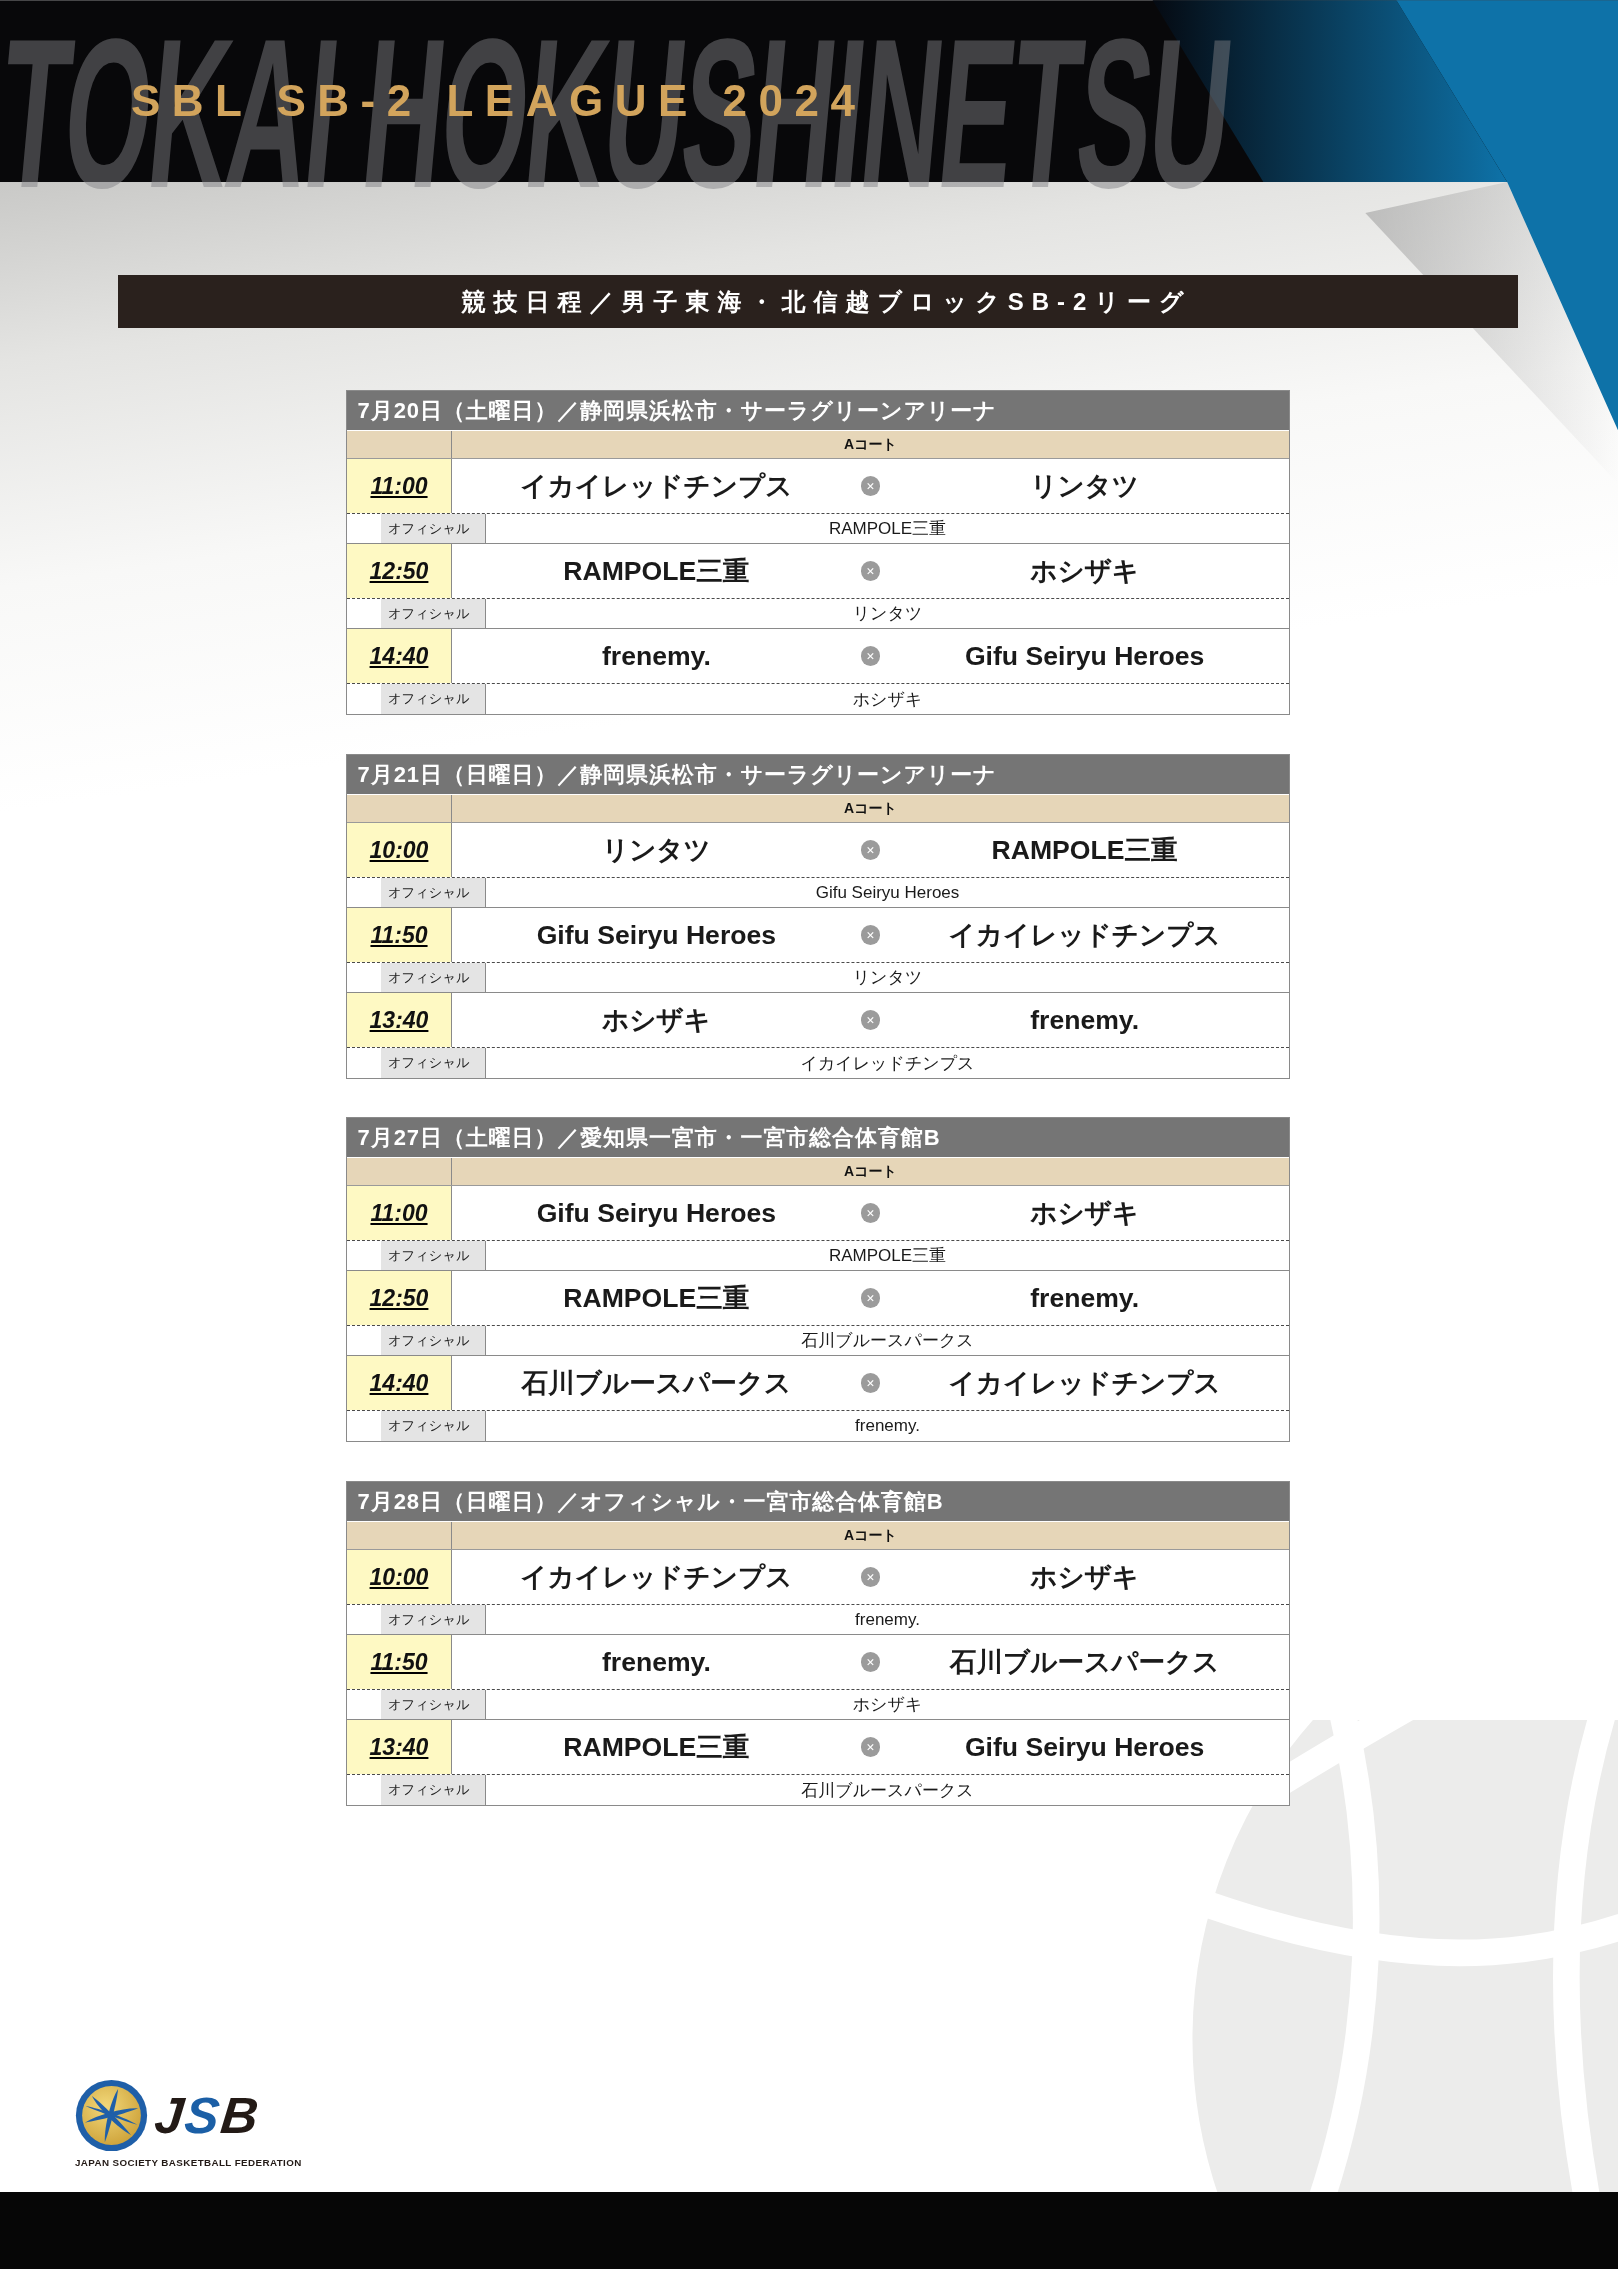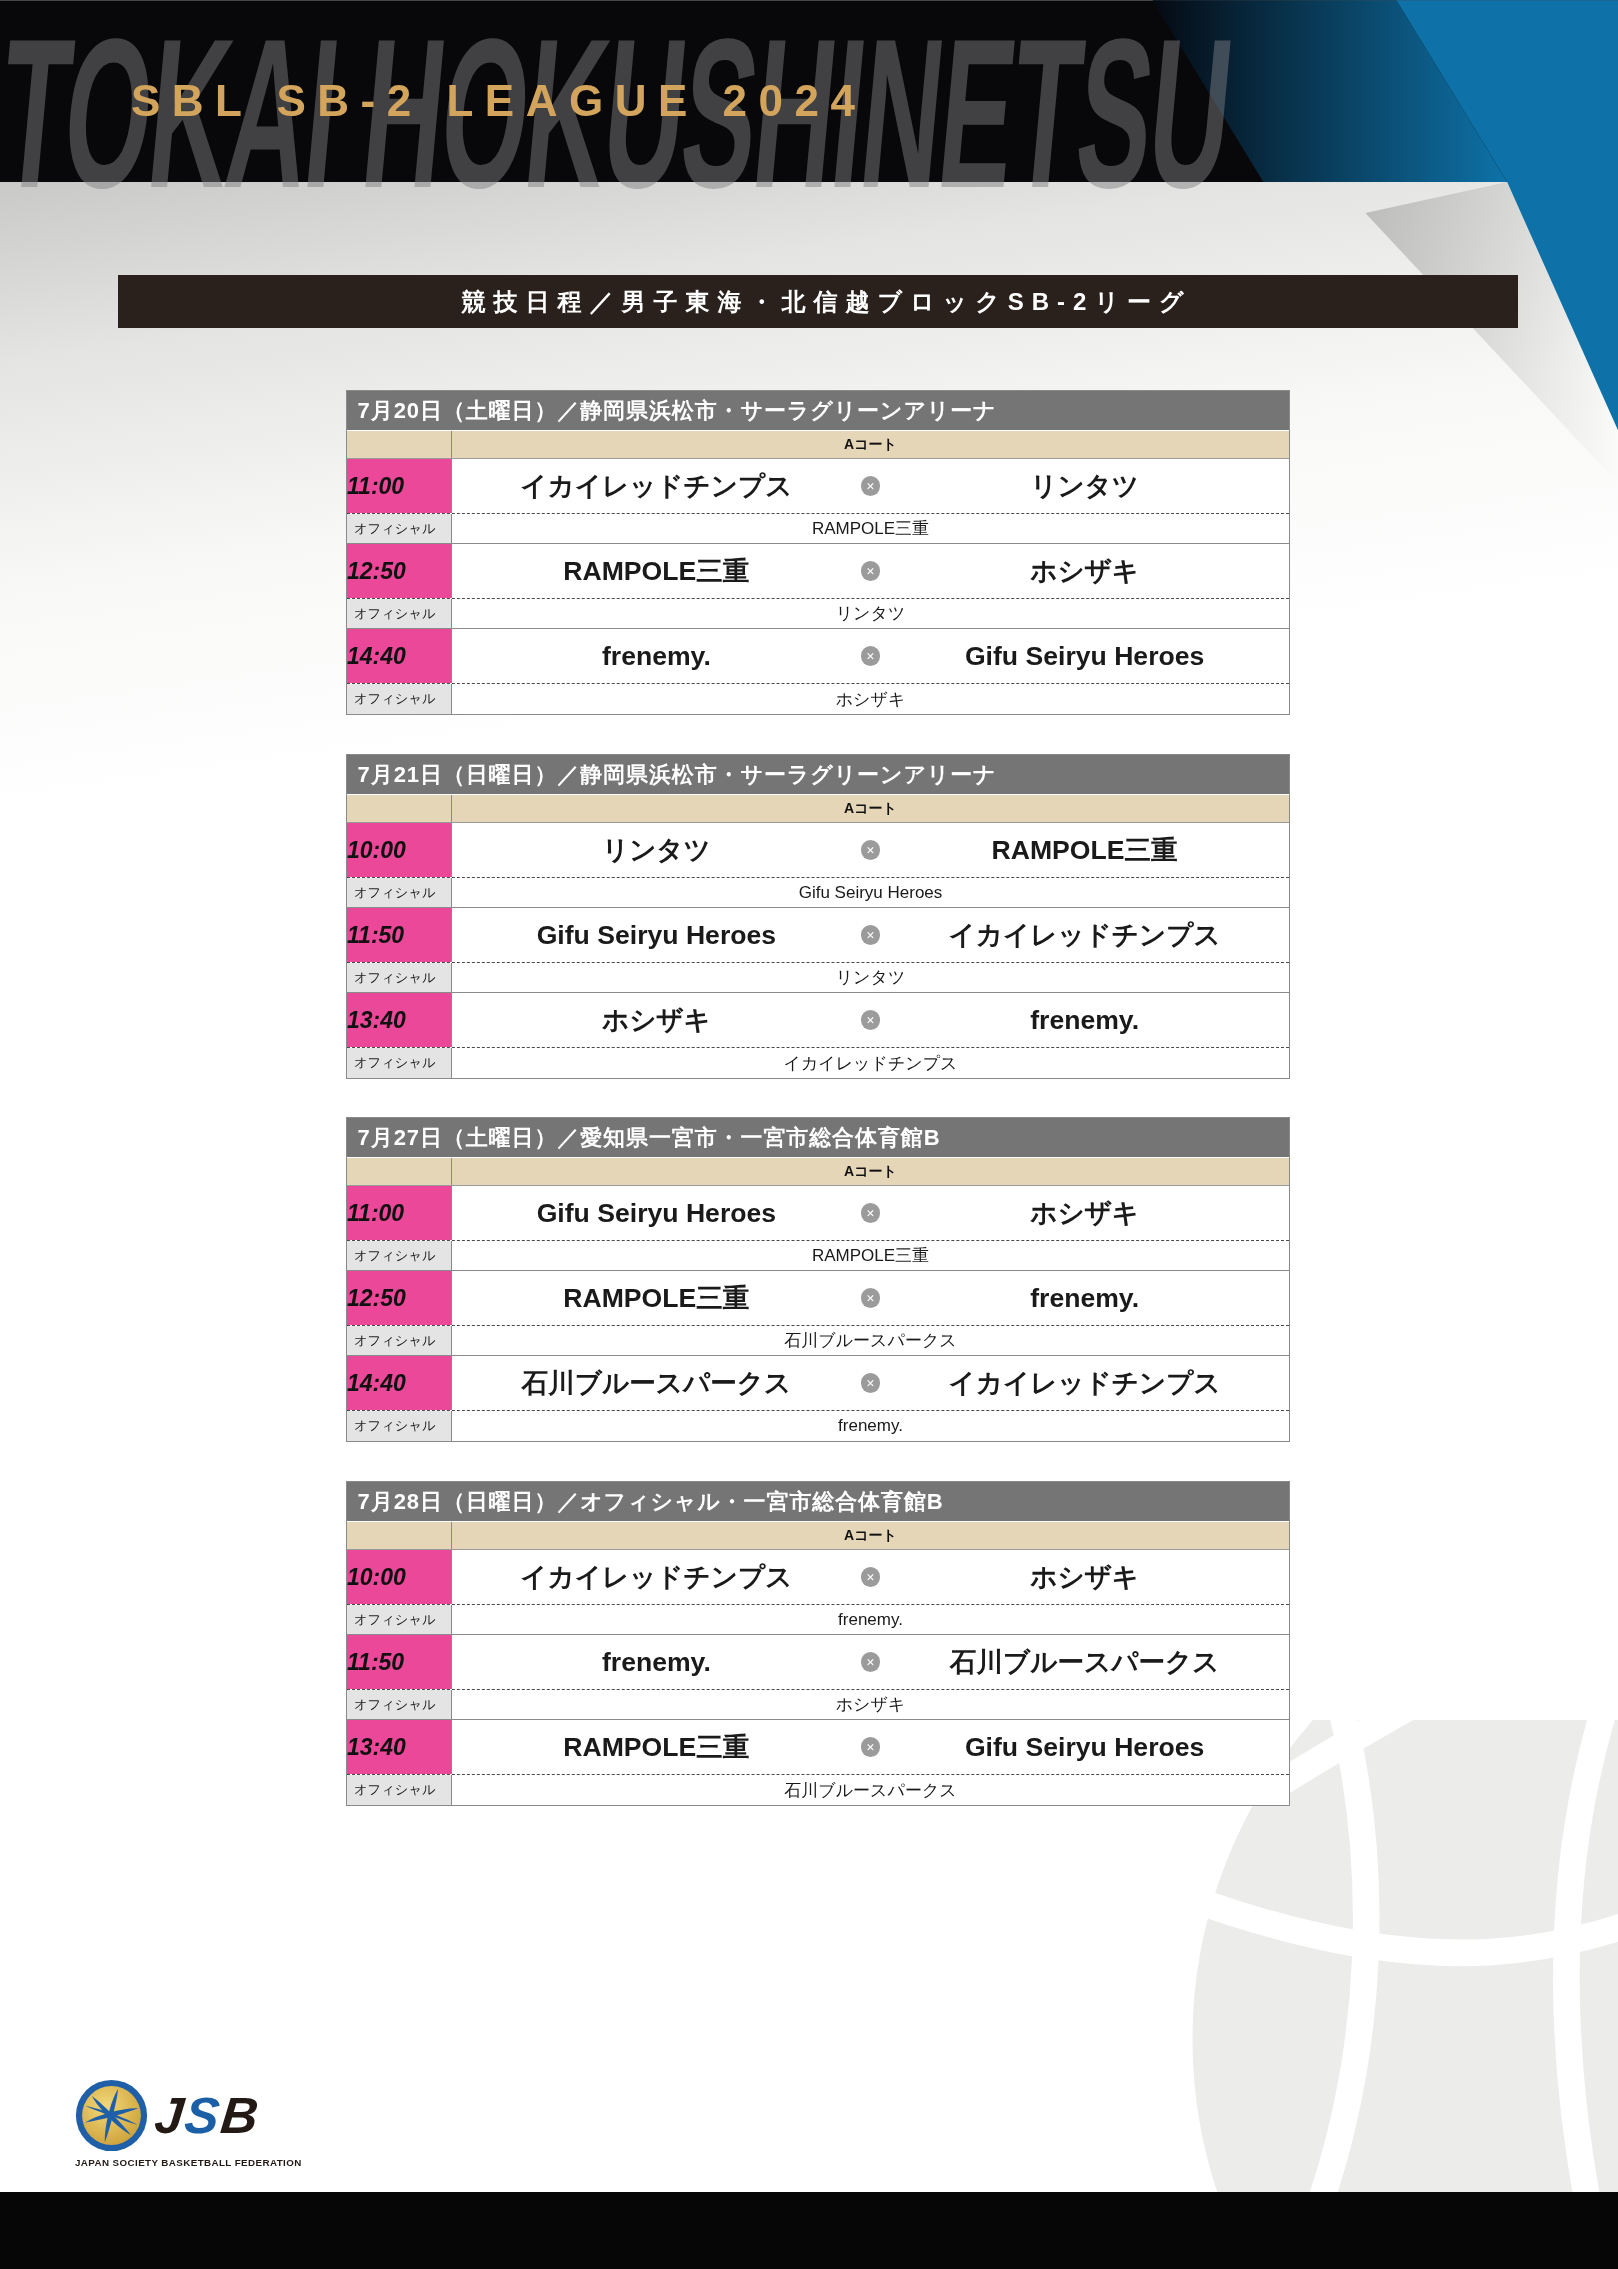--- a/index.html
+++ b/index.html
@@ -58,34 +58,34 @@
   .match-row{
     height:55px;display:flex;box-sizing:border-box;
     border-bottom:1.8px dashed #4a4a4a;
   }
   .official-row{
     height:30px;display:flex;box-sizing:border-box;
     border-bottom:1.8px solid #8a8a8a;
   }
   .game-block:last-child .official-row{border-bottom:none;}
   .time-cell{
-    width:105px;background:#ec4899;border-right:1.8px solid #8a8a8a;
-    display:flex;align-items:center;box-sizing:border-box;
+    width:105px;background:#fef9c3;border-right:1.8px solid #8a8a8a;
+    display:flex;align-items:center;justify-content:center;box-sizing:border-box;text-decoration:underline;
   }
   .time-cell span{font-size:23px;font-weight:bold;font-style:italic;color:#111111;}
   .match-content{flex:1;display:flex;align-items:center;}
   .team{flex:1;text-align:center;font-size:26.6px;font-weight:bold;color:#1a1a1a;white-space:nowrap;}
   .vs-icon{
     width:19.5px;height:19.5px;border-radius:50%;background:#9b9b9b;flex:0 0 19.5px;
     display:flex;align-items:center;justify-content:center;
   }
   .vs-icon span{color:#ffffff;font-size:10.6px;font-weight:bold;line-height:1;}
   .official-label-cell{
     width:105px;background:#e4e4e4;border-right:1.8px solid #8a8a8a;
-    display:flex;align-items:center;box-sizing:border-box;
+    display:flex;align-items:center;box-sizing:border-box;margin-left:34px;
   }
   .official-label-cell span{font-size:13.3px;color:#222222;padding-left:7px;white-space:nowrap;}
   .official-value{
     flex:1;display:flex;align-items:center;justify-content:center;
     font-size:17px;color:#1a1a1a;white-space:nowrap;
   }
   
   .ball-watermark{position:absolute;right:0;top:1720px;z-index:0;}
   .bottom-bar{
     position:absolute;left:0;top:2192px;width:1618px;height:78px;

